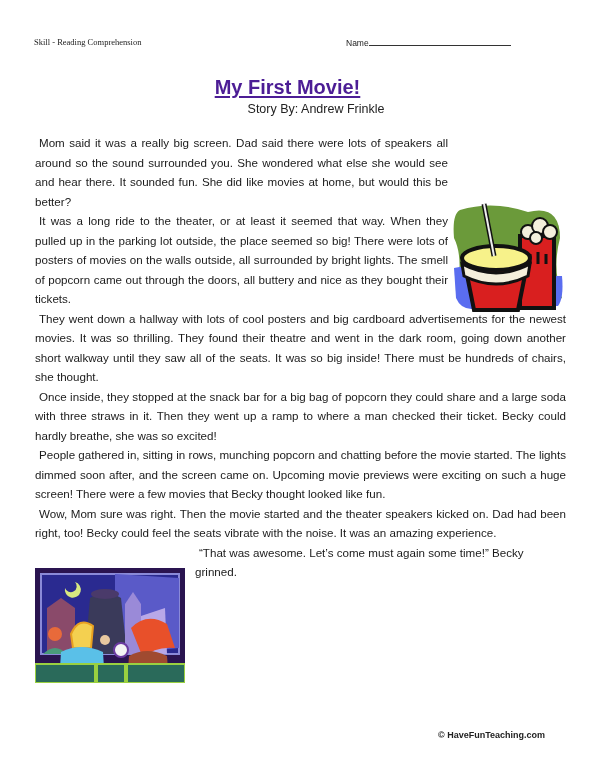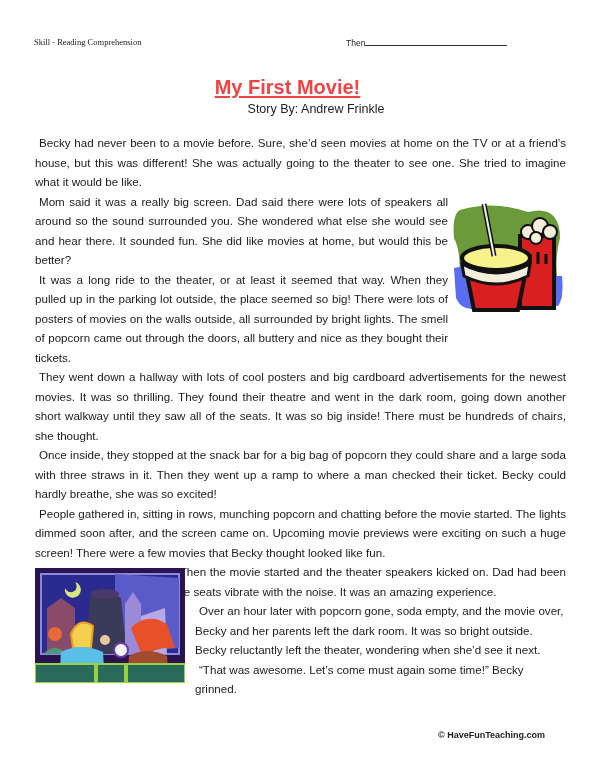--- a/index.html
+++ b/index.html
@@ -2,48 +2,46 @@
 <html><head>
 <meta charset="utf-8">
 <style>
   html, body { margin: 0; padding: 0; background: #ffffff; }
   body { width: 600px; height: 776px; position: relative; overflow: hidden;
          font-family: "Liberation Sans", sans-serif; color: #1a1a1a; }
   .hdr-left { position: absolute; left: 34px; top: 37px; font-size: 8.5px; color: #222; font-family: Liberation Serif, serif; }
   .hdr-right { position: absolute; left: 346px; top: 37px; font-size: 8.5px; color: #222; }
   .hdr-right .line { display: inline-block; width: 142px; border-bottom: 1px solid #333; height: 8px; vertical-align: baseline; }
   .title { position: absolute; left: 0; width: 575px; top: 76px; text-align: center;
-           font-size: 20px; font-weight: bold; text-decoration: underline; text-underline-offset: 2px; color: #ef4444; }
+           font-size: 20px; font-weight: bold; text-decoration: underline; text-underline-offset: 2px; color: #4c1d95; }
   .byline { position: absolute; left: 0; width: 600px; top: 102px; text-align: center; font-size: 12.5px; color: #222; padding-left: 16px; }
   .story { position: absolute; left: 35px; top: 133px; width: 531px; font-size: 11.6px; line-height: 19.5px; }
   .story p { margin: 0; text-align: justify; text-indent: 4px; }
   .story .narrow { width: 413px; }
   .story .indent-left { margin-left: 160px; text-align: left; }
   .pic1 { position: absolute; left: 448px; top: 198px; width: 120px; height: 120px; }
   .pic2 { position: absolute; left: 35px; top: 568px; width: 150px; height: 115px; }
   .footer { position: absolute; left: 438px; top: 730px; font-size: 9px; color: #222; font-weight: bold; }
 </style>
 </head>
 <body>
 
 <div class="hdr-left">Skill - Reading Comprehension</div>
-<div class="hdr-right"><span>Then</span><span class="line"></span></div>
+<div class="hdr-right"><span>Name</span><span class="line"></span></div>
 
 <div class="title">My First Movie!</div>
 <div class="byline">Story By: Andrew Frinkle</div>
 
 <div class="story">
-  <p>Becky had never been to a movie before. Sure, she’d seen movies at home on the TV or at a friend’s house, but this was different! She was actually going to the theater to see one. She tried to imagine what it would be like.</p>
   <p class="narrow">Mom said it was a really big screen. Dad said there were lots of speakers all around so the sound surrounded you. She wondered what else she would see and hear there. It sounded fun. She did like movies at home, but would this be better?</p>
   <p class="narrow">It was a long ride to the theater, or at least it seemed that way. When they pulled up in the parking lot outside, the place seemed so big! There were lots of posters of movies on the walls outside, all surrounded by bright lights. The smell of popcorn came out through the doors, all buttery and nice as they bought their tickets.</p>
   <p>They went down a hallway with lots of cool posters and big cardboard advertisements for the newest movies. It was so thrilling. They found their theatre and went in the dark room, going down another short walkway until they saw all of the seats. It was so big inside! There must be hundreds of chairs, she thought.</p>
   <p>Once inside, they stopped at the snack bar for a big bag of popcorn they could share and a large soda with three straws in it. Then they went up a ramp to where a man checked their ticket. Becky could hardly breathe, she was so excited!</p>
   <p>People gathered in, sitting in rows, munching popcorn and chatting before the movie started. The lights dimmed soon after, and the screen came on. Upcoming movie previews were exciting on such a huge screen! There were a few movies that Becky thought looked like fun.</p>
   <p>Wow, Mom sure was right. Then the movie started and the theater speakers kicked on. Dad had been right, too! Becky could feel the seats vibrate with the noise. It was an amazing experience.</p>
-  <p class="indent-left">Over an hour later with popcorn gone, soda empty, and the movie over, Becky and her parents left the dark room. It was so bright outside. Becky reluctantly left the theater, wondering when she’d see it next.</p>
   <p class="indent-left">“That was awesome. Let’s come must again some time!” Becky grinned.</p>
 </div>
 
 <div class="pic1">
   <svg width="120" height="120" viewBox="0 0 120 120">
     <path d="M12,12 Q45,2 80,14 Q112,6 112,40 Q104,70 114,100 Q80,116 50,108 Q14,116 8,96 Q16,60 6,40 Q4,16 12,12 Z" fill="#6b9a3a"></path>
     <path d="M6,70 Q20,66 30,72 L30,110 Q14,114 8,100 Z" fill="#5a6df0"></path>
     <path d="M96,78 L114,78 Q116,100 110,108 L96,108 Z" fill="#5a6df0"></path>
     <rect x="72" y="38" width="34" height="72" fill="#d91f1f" stroke="#111" stroke-width="4"></rect>
     <circle cx="80" cy="34" r="7" fill="#f4efdc" stroke="#111" stroke-width="2"></circle>

